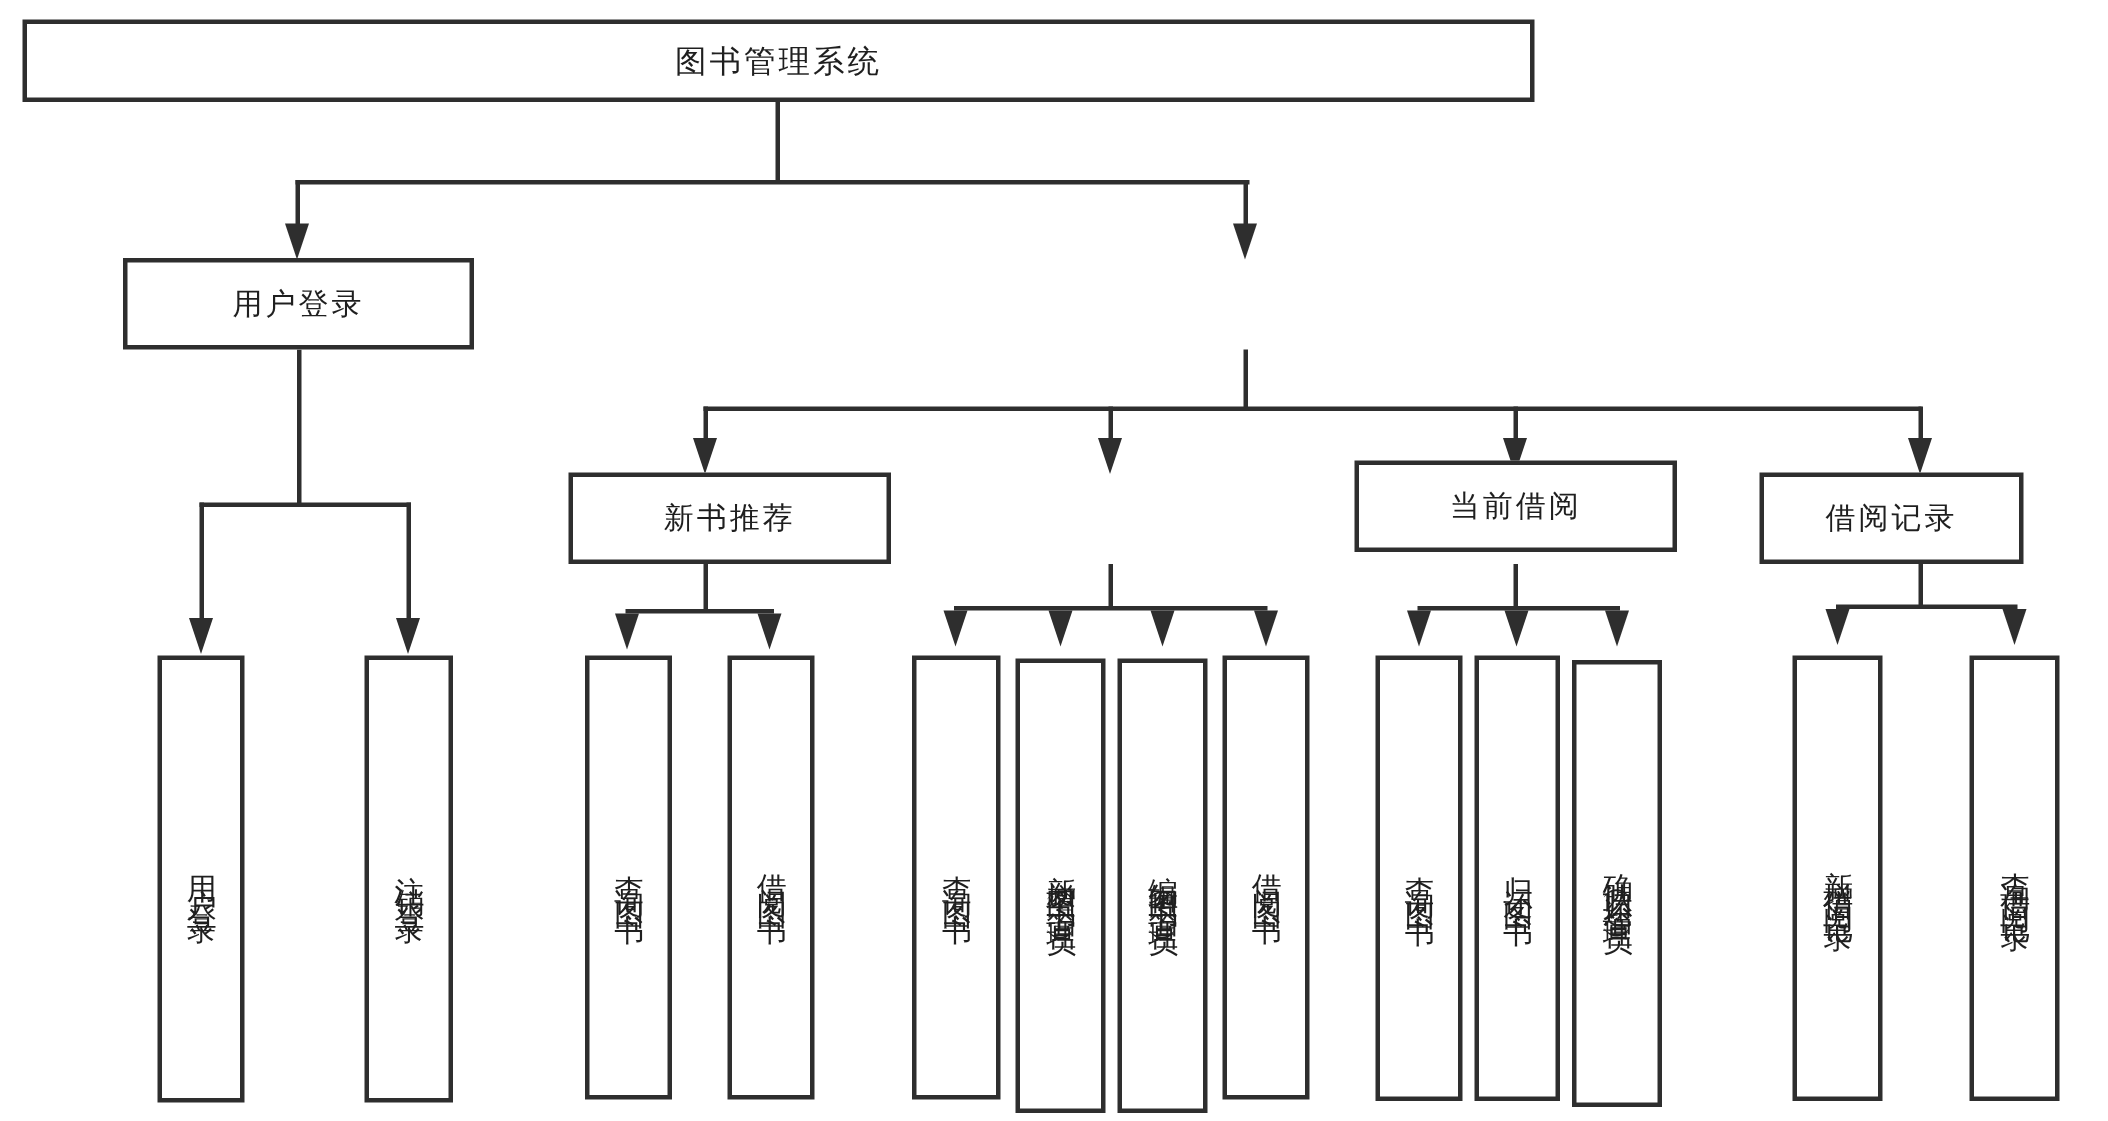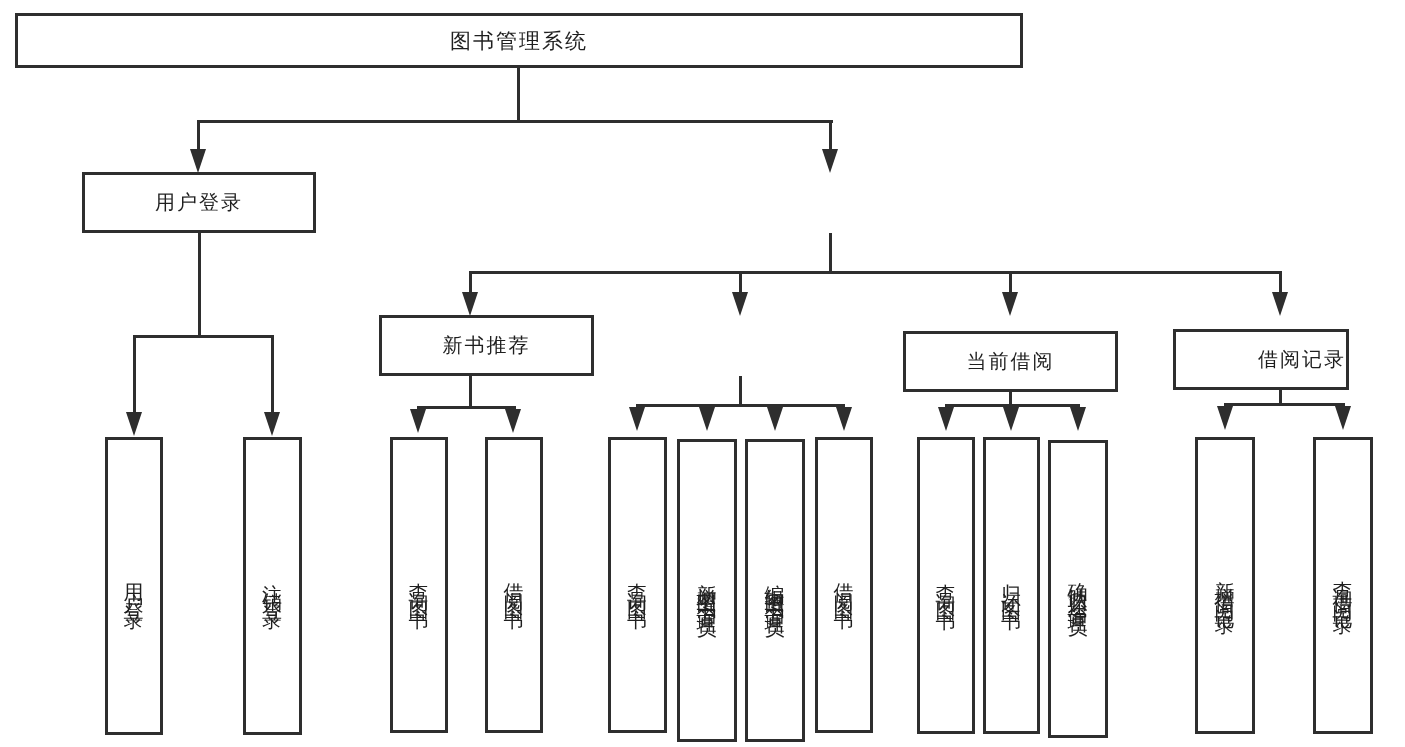--- a/index.html
+++ b/index.html
@@ -106,24 +106,24 @@
   <div class="vline" style="left:1009px; top:271px; width:3px; height:24px;"></div>
   <div class="vline" style="left:1279px; top:271px; width:3px; height:24px;"></div>
   <div class="arrow" style="left:462px; top:292px;"></div>
   <div class="arrow" style="left:732px; top:292px;"></div>
   <div class="arrow" style="left:1002px; top:292px;"></div>
   <div class="arrow" style="left:1272px; top:292px;"></div>
 
   <div class="node" style="left:363px; top:315px; width:215px; height:61px;margin-left:16px;">
     <span>新书推荐</span>
   </div>
-  <div class="node" style="left:903px; top:331px; width:215px; height:61px;">
+  <div class="node" style="left:903px; top:307px; width:215px; height:61px;">
     <span>当前借阅</span>
   </div>
-  <div class="node" style="left:1173px; top:329px; width:176px; height:61px;justify-content:flex-end;">
+  <div class="node" style="left:1173px; top:315px; width:176px; height:61px;">
     <span>借阅记录</span>
   </div>
 
   <div class="vline" style="left:469px; top:376px; width:3px; height:32px;"></div>
   <div class="hline" style="left:417px; top:406px; width:99px; height:3px;"></div>
   <div class="arrow" style="left:410px; top:409px;"></div>
   <div class="arrow" style="left:505px; top:409px;"></div>
 
   <div class="vnode" style="left:390px; top:437px; width:58px; height:296px;">
     <span>查询图书</span>

